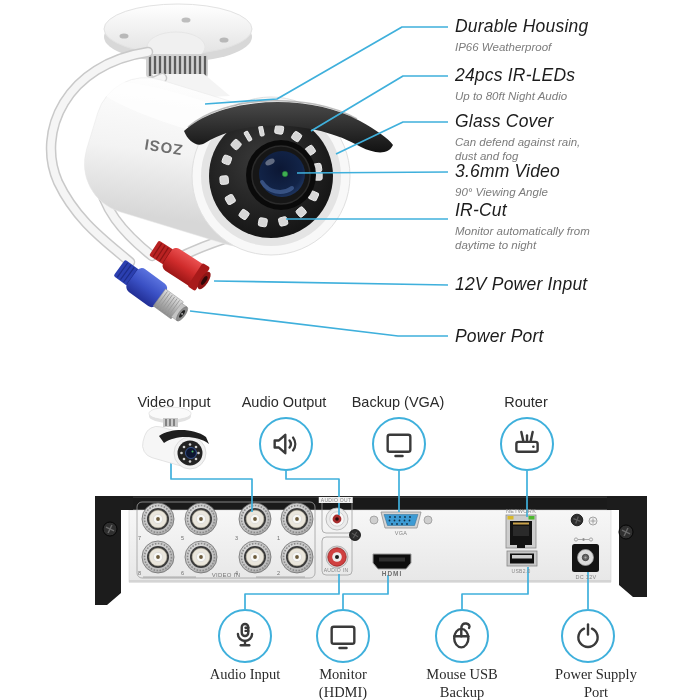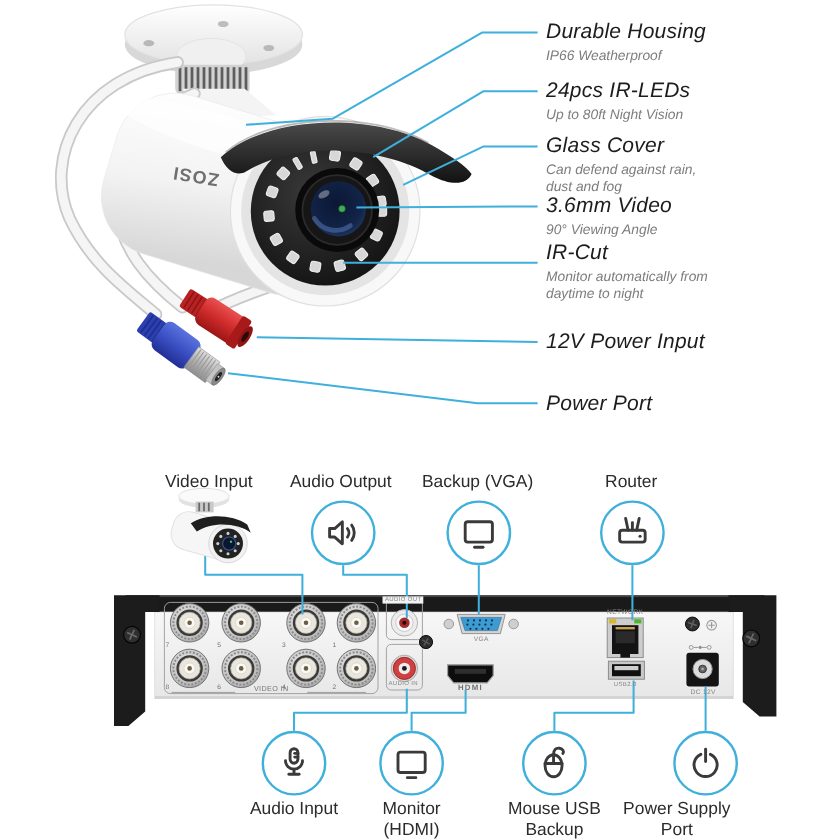--- a/index.html
+++ b/index.html
@@ -11,21 +11,21 @@
   
   .feat{position:absolute;left:455px;width:175px;font-style:italic;}
   .feat .t{font-size:17.5px;color:#1c1c1c;letter-spacing:.2px;white-space:nowrap;}
   .feat .s{font-size:11.5px;color:#7c7c7c;line-height:1.25;margin-top:3px;max-width:142px;}
   .feat .s:empty{display:none;}
 
   
   .toplabel{position:absolute;top:394px;transform:translateX(-50%);font-size:14.5px;
             color:#2b2b2b;white-space:nowrap;}
   .botlabel{position:absolute;top:665px;transform:translateX(-50%);font-size:14.5px;
-            color:#2b2b2b;text-align:center;line-height:18px;}
+            color:#2b2b2b;text-align:center;line-height:18px;font-family:Liberation Serif, serif;}
   .botlabel span{display:block;}
   .botlabel span:empty{display:none;}
 
   
   .cicon{position:absolute;width:54px;height:54px;box-sizing:border-box;border:2px solid #3fb0dc;
          border-radius:50%;background:#fff;display:flex;align-items:center;justify-content:center;}
   .cicon svg{stroke:#3a3a3a;fill:none;stroke-width:1.7;stroke-linecap:round;stroke-linejoin:round;}
 
   
   .plabel{position:absolute;transform:translateX(-50%);color:#858585;white-space:nowrap;
@@ -356,21 +356,21 @@
       <path d="M588,572 L588,609"></path>
     </g>
   </svg>
 
   <div class="feat" style="top:16px">
     <div class="t">Durable Housing</div>
     <div class="s">IP66 Weatherproof</div>
   </div>
   <div class="feat" style="top:65px">
     <div class="t">24pcs IR-LEDs</div>
-    <div class="s">Up to 80ft Night Vision</div>
+    <div class="s">Up to 80ft Night Audio</div>
   </div>
   <div class="feat" style="top:111px">
     <div class="t">Glass Cover</div>
     <div class="s">Can defend against rain, dust and fog</div>
   </div>
   <div class="feat" style="top:161px">
     <div class="t">3.6mm Video</div>
     <div class="s">90° Viewing Angle</div>
   </div>
   <div class="feat" style="top:200px">
@@ -477,21 +477,21 @@
 
   </div>
   <div class="botlabel" style="left:343px">
     <span>Monitor</span>
     <span>(HDMI)</span>
   </div>
   <div class="botlabel" style="left:462px">
     <span>Mouse USB</span>
     <span>Backup</span>
   </div>
-  <div class="botlabel" style="left:564px">
+  <div class="botlabel" style="left:596px">
     <span>Power Supply</span>
     <span>Port</span>
   </div>
 
   <span class="plabel" style="left:336px;top:497px;font-size:5px;background:#f2f2f2;padding:0 2px">AUDIO OUT</span>
   <span class="plabel" style="left:336px;top:567px;font-size:5px">AUDIO IN</span>
   <span class="plabel" style="left:401px;top:530px">VGA</span>
   <span class="plabel" style="left:392px;top:570px;font-size:6.5px;font-weight:bold;color:#707070;letter-spacing:1px">HDMI</span>
   <span class="plabel" style="left:521px;top:508px">NETWORK</span>
   <span class="plabel" style="left:521px;top:568px;font-size:5px">USB2.0</span>

